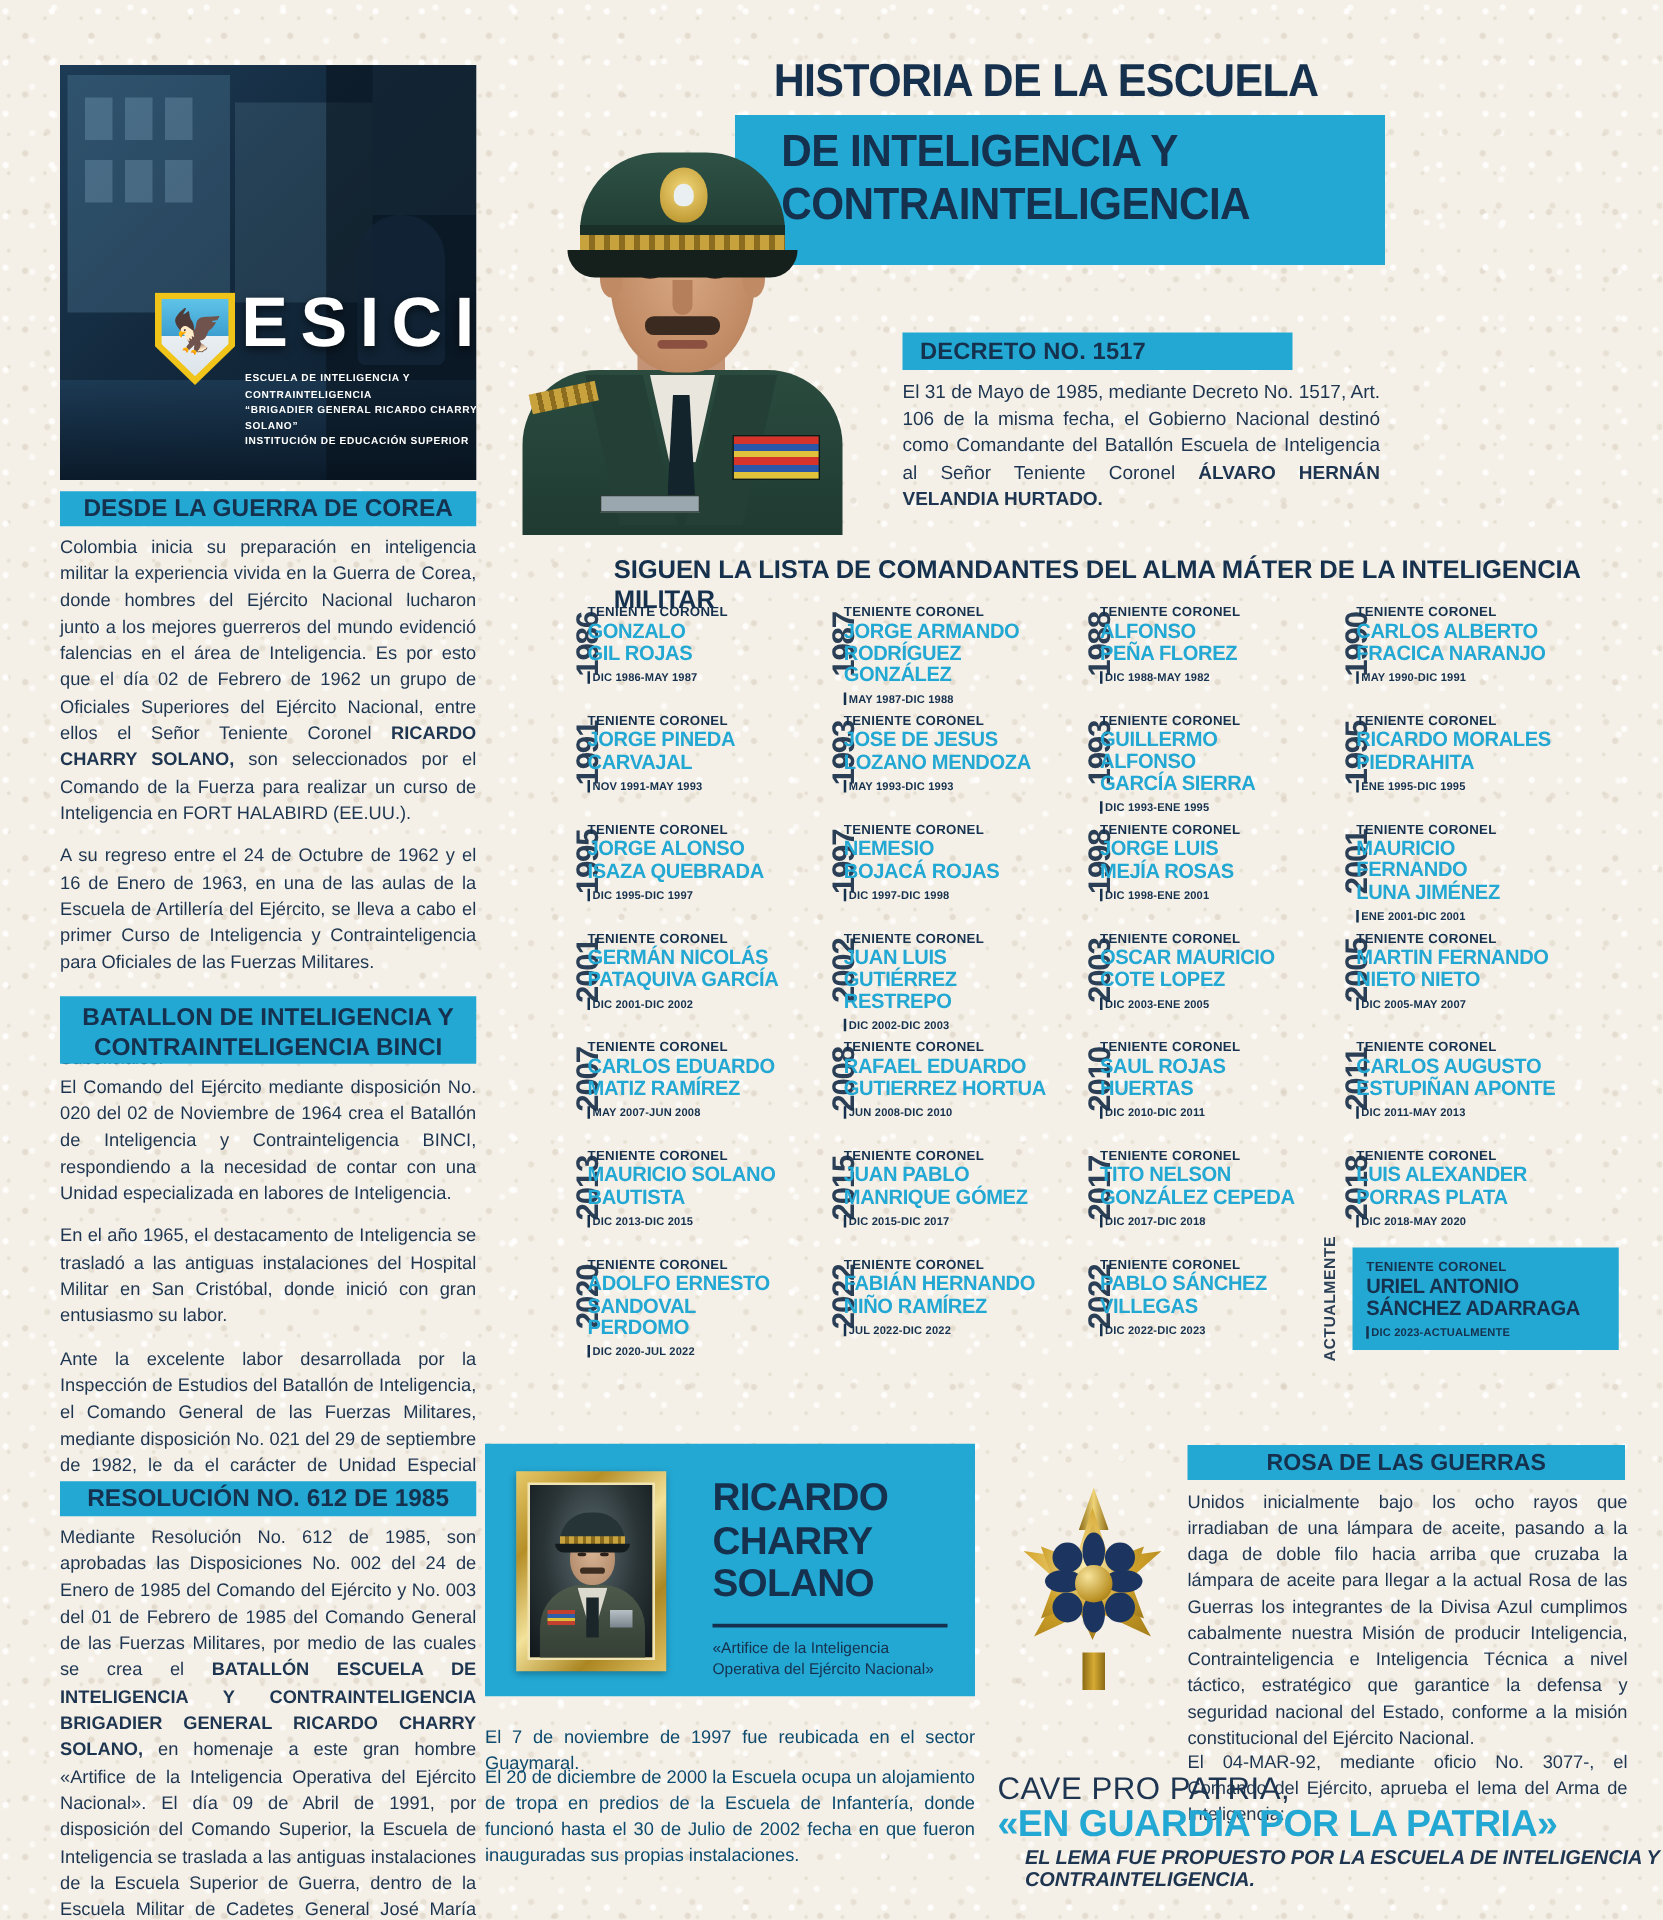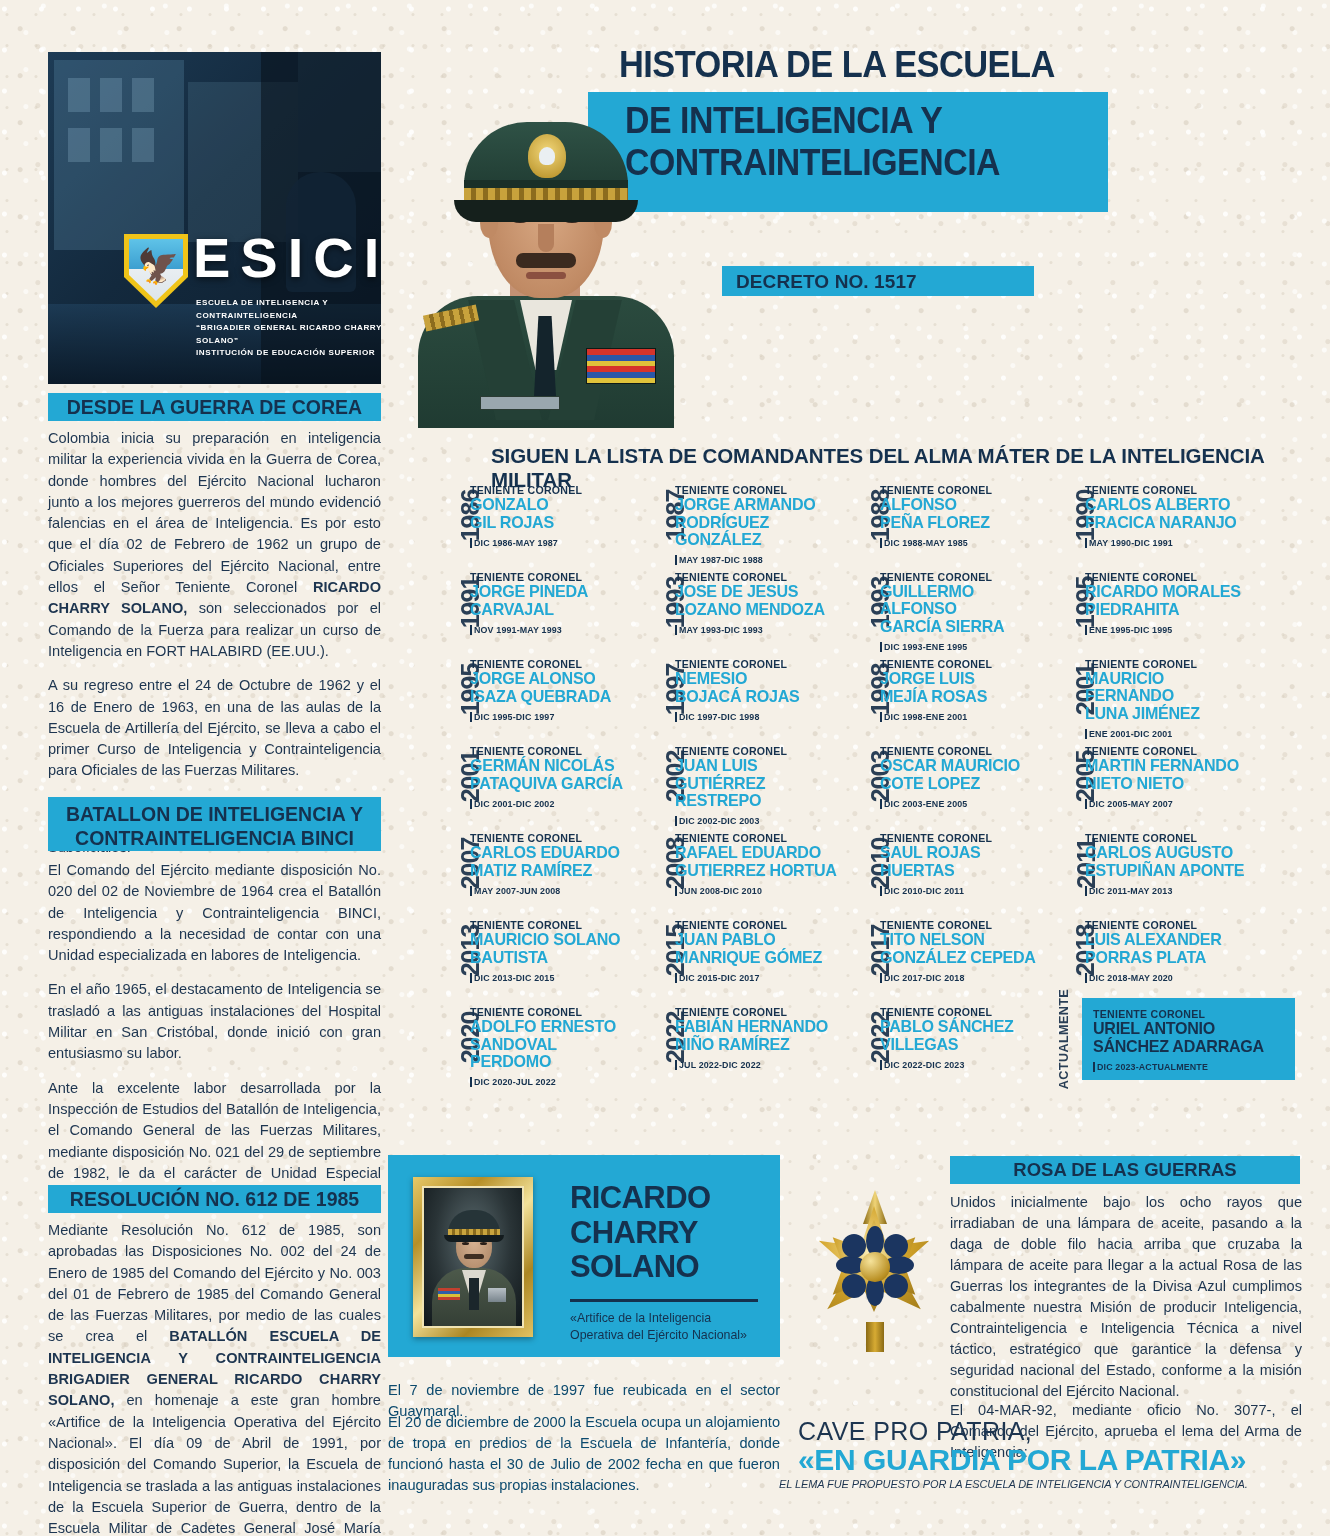--- a/index.html
+++ b/index.html
@@ -255,22 +255,22 @@
   }
   .lema-1{
     position:absolute;left:798px;top:1417px;
     font-size:25px;color:#1d3550;letter-spacing:.4px;font-weight:normal;
   }
   .lema-2{
     position:absolute;left:798px;top:1443px;
     font-size:30px;font-weight:bold;color:#23a8d4;letter-spacing:-.4px;
   }
   .lema-3{
-    position:absolute;left:779px;top:1478px;
-    font-size:11px;font-style:italic;font-weight:normal;color:#1d3550;letter-spacing:-.1px;
+    position:absolute;left:820px;top:1478px;
+    font-size:16px;font-style:italic;font-weight:bold;color:#1d3550;letter-spacing:-.1px;
   }
 </style>
 </head>
 <body>
 
 <div class="paper-texture"></div>
 
 <div class="page">
 
   <div class="logo-box">
@@ -329,20 +329,23 @@
     <div class="of-visor"></div>
     <div class="of-badge"></div>
     <div class="of-shoulder"></div>
     <div class="of-ribbons"></div>
     <div class="of-nameplate"></div>
   </div>
 
   <div class="dec-band">
     <span>DECRETO NO. 1517</span>
   </div>
+  <div class="dec-body">
+    <span>El 31 de Mayo de 1985, mediante Decreto No. 1517, Art. 106 de la misma fecha, el Gobierno Nacional destinó como Comandante del Batallón Escuela de Inteligencia al Señor Teniente Coronel </span><b>ÁLVARO HERNÁN VELANDIA HURTADO.</b>
+  </div>
 
   <div class="sec-band" style="left:48px;top:393px;width:333px;height:28px;">
     <div class="t" style="line-height:28px;">DESDE LA GUERRA DE COREA</div>
   </div>
   <div class="body-txt" style="left:48px;top:428px;width:333px;">
     <p><span>Colombia inicia su preparación en inteligencia militar la experiencia vivida en la Guerra de Corea, donde hombres del Ejército Nacional lucharon junto a los mejores guerreros del mundo evidenció falencias en el área de Inteligencia. Es por esto que el día 02 de Febrero de 1962 un grupo de Oficiales Superiores del Ejército Nacional, entre ellos el Señor Teniente Coronel <b>RICARDO CHARRY SOLANO,</b> son seleccionados por el Comando de la Fuerza para realizar un curso de Inteligencia en FORT HALABIRD (EE.UU.).</span></p>
     <p>A su regreso entre el 24 de Octubre de 1962 y el 16 de Enero de 1963, en una de las aulas de la Escuela de Artillería del Ejército, se lleva a cabo el primer Curso de Inteligencia y Contrainteligencia para Oficiales de las Fuerzas Militares.</p>
     <p>Posteriormente el 15 de Marzo de 1963, se da inicio al primer Curso de Inteligencia para Suboficiales.</p>
   </div>
 
@@ -374,21 +377,21 @@
         <div class="cmd">
           <div class="yr">
             <span>1987</span>
           </div>
           <div class="info"><div class="rank">TENIENTE CORONEL</div><div class="nm">JORGE ARMANDO</div><div class="nm">RODRÍGUEZ GONZÁLEZ</div><div class="per">MAY 1987-DIC 1988</div></div>
         </div>
         <div class="cmd">
           <div class="yr">
             <span>1988</span>
           </div>
-          <div class="info"><div class="rank">TENIENTE CORONEL</div><div class="nm">ALFONSO</div><div class="nm">PEÑA FLOREZ</div><div class="per">DIC 1988-MAY 1985</div></div>
+          <div class="info"><div class="rank">TENIENTE CORONEL</div><div class="nm">ALFONSO</div><div class="nm">PEÑA FLOREZ</div><div class="per">DIC 1988-MAY 1982</div></div>
         </div>
         <div class="cmd">
           <div class="yr">
             <span>1990</span>
           </div>
           <div class="info"><div class="rank">TENIENTE CORONEL</div><div class="nm">CARLOS ALBERTO</div><div class="nm">FRACICA NARANJO</div><div class="per">MAY 1990-DIC 1991</div></div>
         </div>
       </div>
       <div class="cmd-row">
         <div class="cmd">

